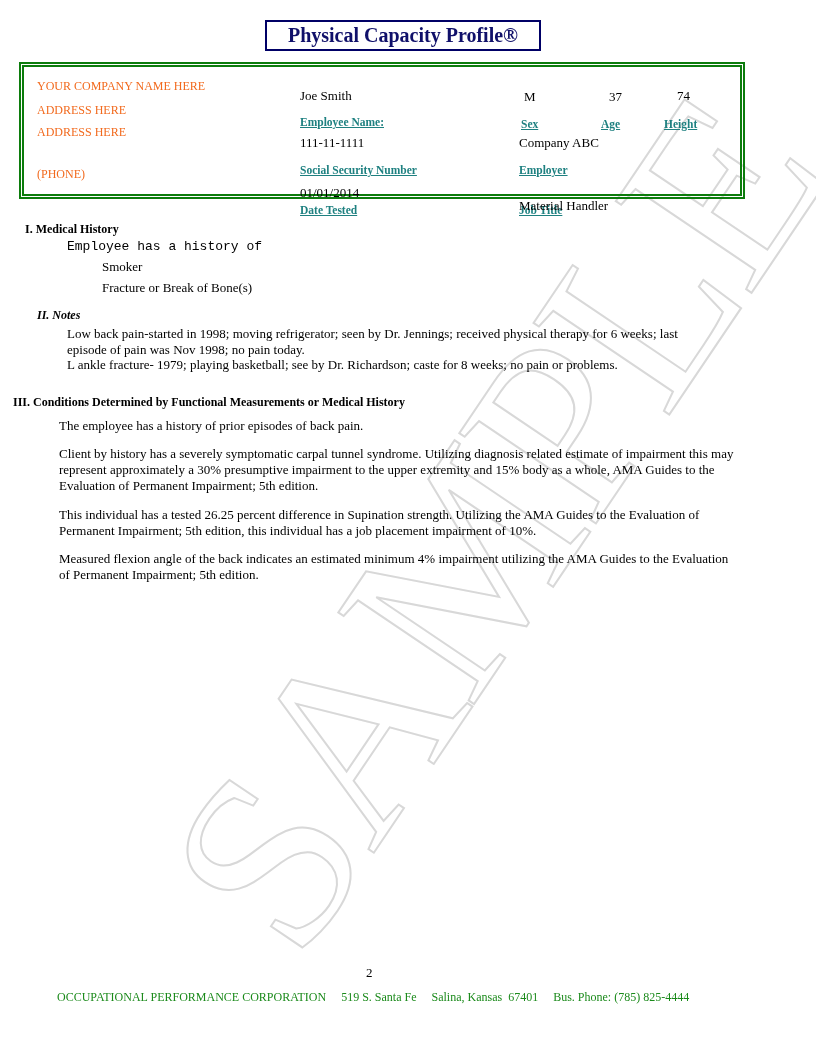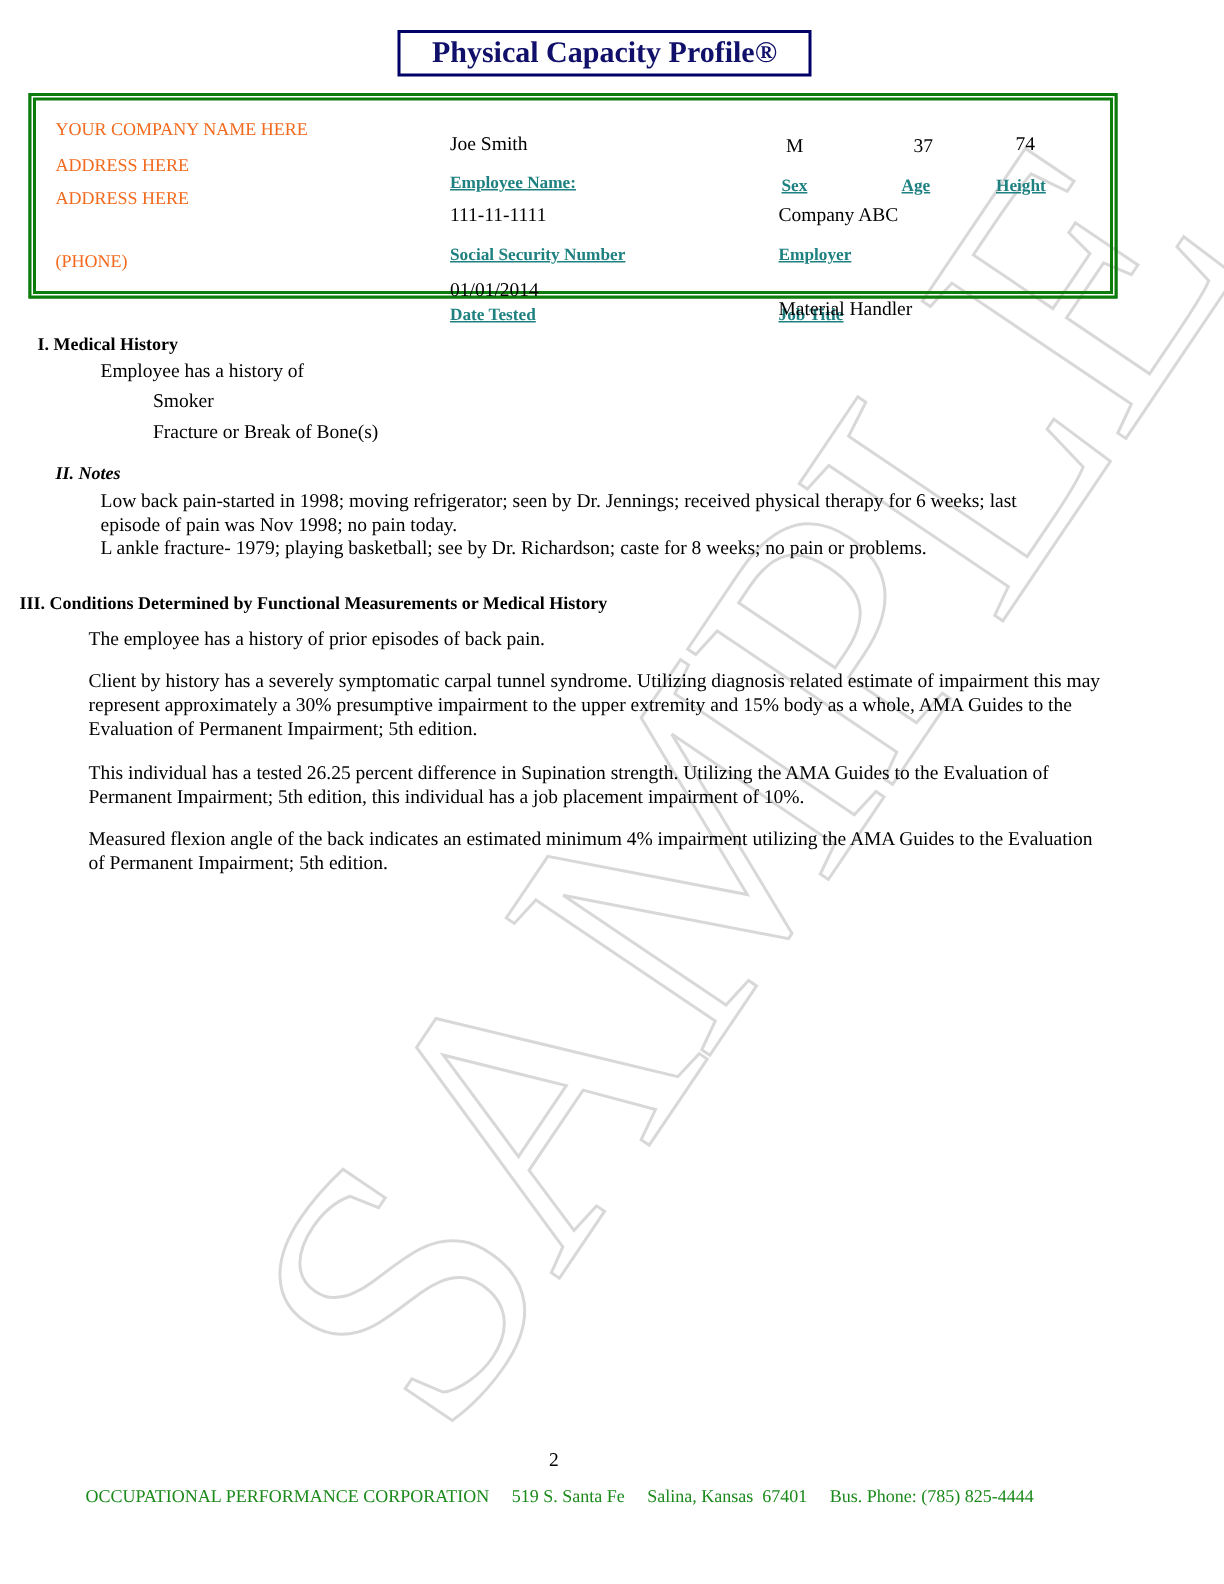--- a/index.html
+++ b/index.html
@@ -54,21 +54,21 @@
   <div class="lbl" style="left:601px; top:74px;">Age</div>
   <div class="val" style="left:609px; top:89px;">37</div>
   <div class="lbl" style="left:664px; top:74px;">Height</div>
   <div class="val" style="left:677px; top:88px;">74</div>
   <div class="lbl" style="left:519px; top:120px;">Employer</div>
   <div class="val" style="left:519px; top:135px;">Company ABC</div>
   <div class="lbl" style="left:519px; top:160px;">Job Title</div>
   <div class="val" style="left:519px; top:178px;margin-top:20px;">Material Handler</div>
 
   <div class="sec-head" style="left:25px; top:222px;">I. Medical History</div>
-  <div class="txt" style="left:67px; top:239px;">Employee has a history of</div>
+  <div class="txt" style="left:67px; top:239px;font-family:Liberation Mono, monospace;">Employee has a history of</div>
   <div class="txt" style="left:102px; top:259px;">Smoker</div>
   <div class="txt" style="left:102px; top:280px;">Fracture or Break of Bone(s)</div>
 
   <div class="sec-head" style="left:37px; top:308px;font-style:italic;">II. Notes</div>
   <div class="txt" style="left:67px; top:326px;">Low back pain-started in 1998; moving refrigerator; seen by Dr. Jennings; received physical therapy for 6 weeks; last</div>
   <div class="txt" style="left:67px; top:342px;">episode of pain was Nov 1998; no pain today.</div>
   <div class="txt" style="left:67px; top:357px;text-align:right;">L ankle fracture- 1979; playing basketball; see by Dr. Richardson; caste for 8 weeks; no pain or problems.</div>
 
   <div class="sec-head" style="left:13px; top:395px;">III. Conditions Determined by Functional Measurements or Medical History</div>
   <div class="para" style="top:418px;">The employee has a history of prior episodes of back pain.</div>

